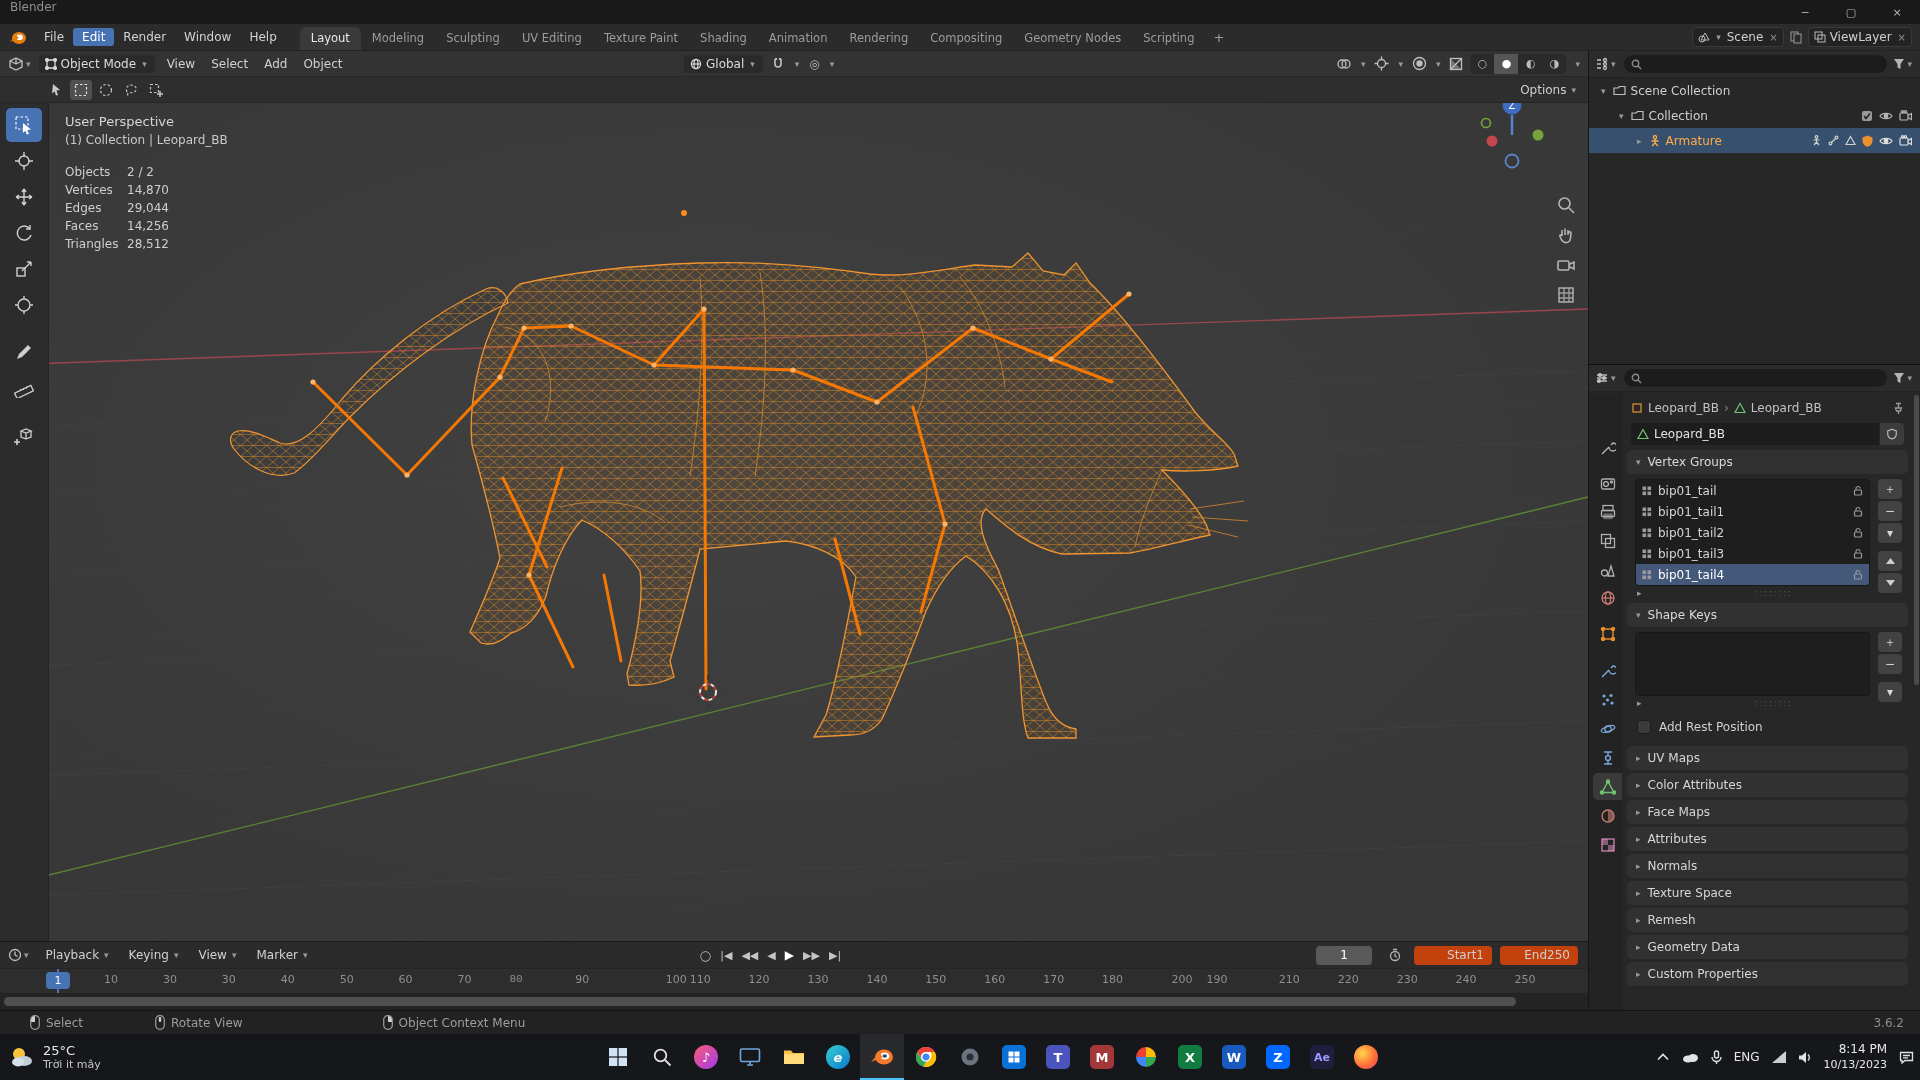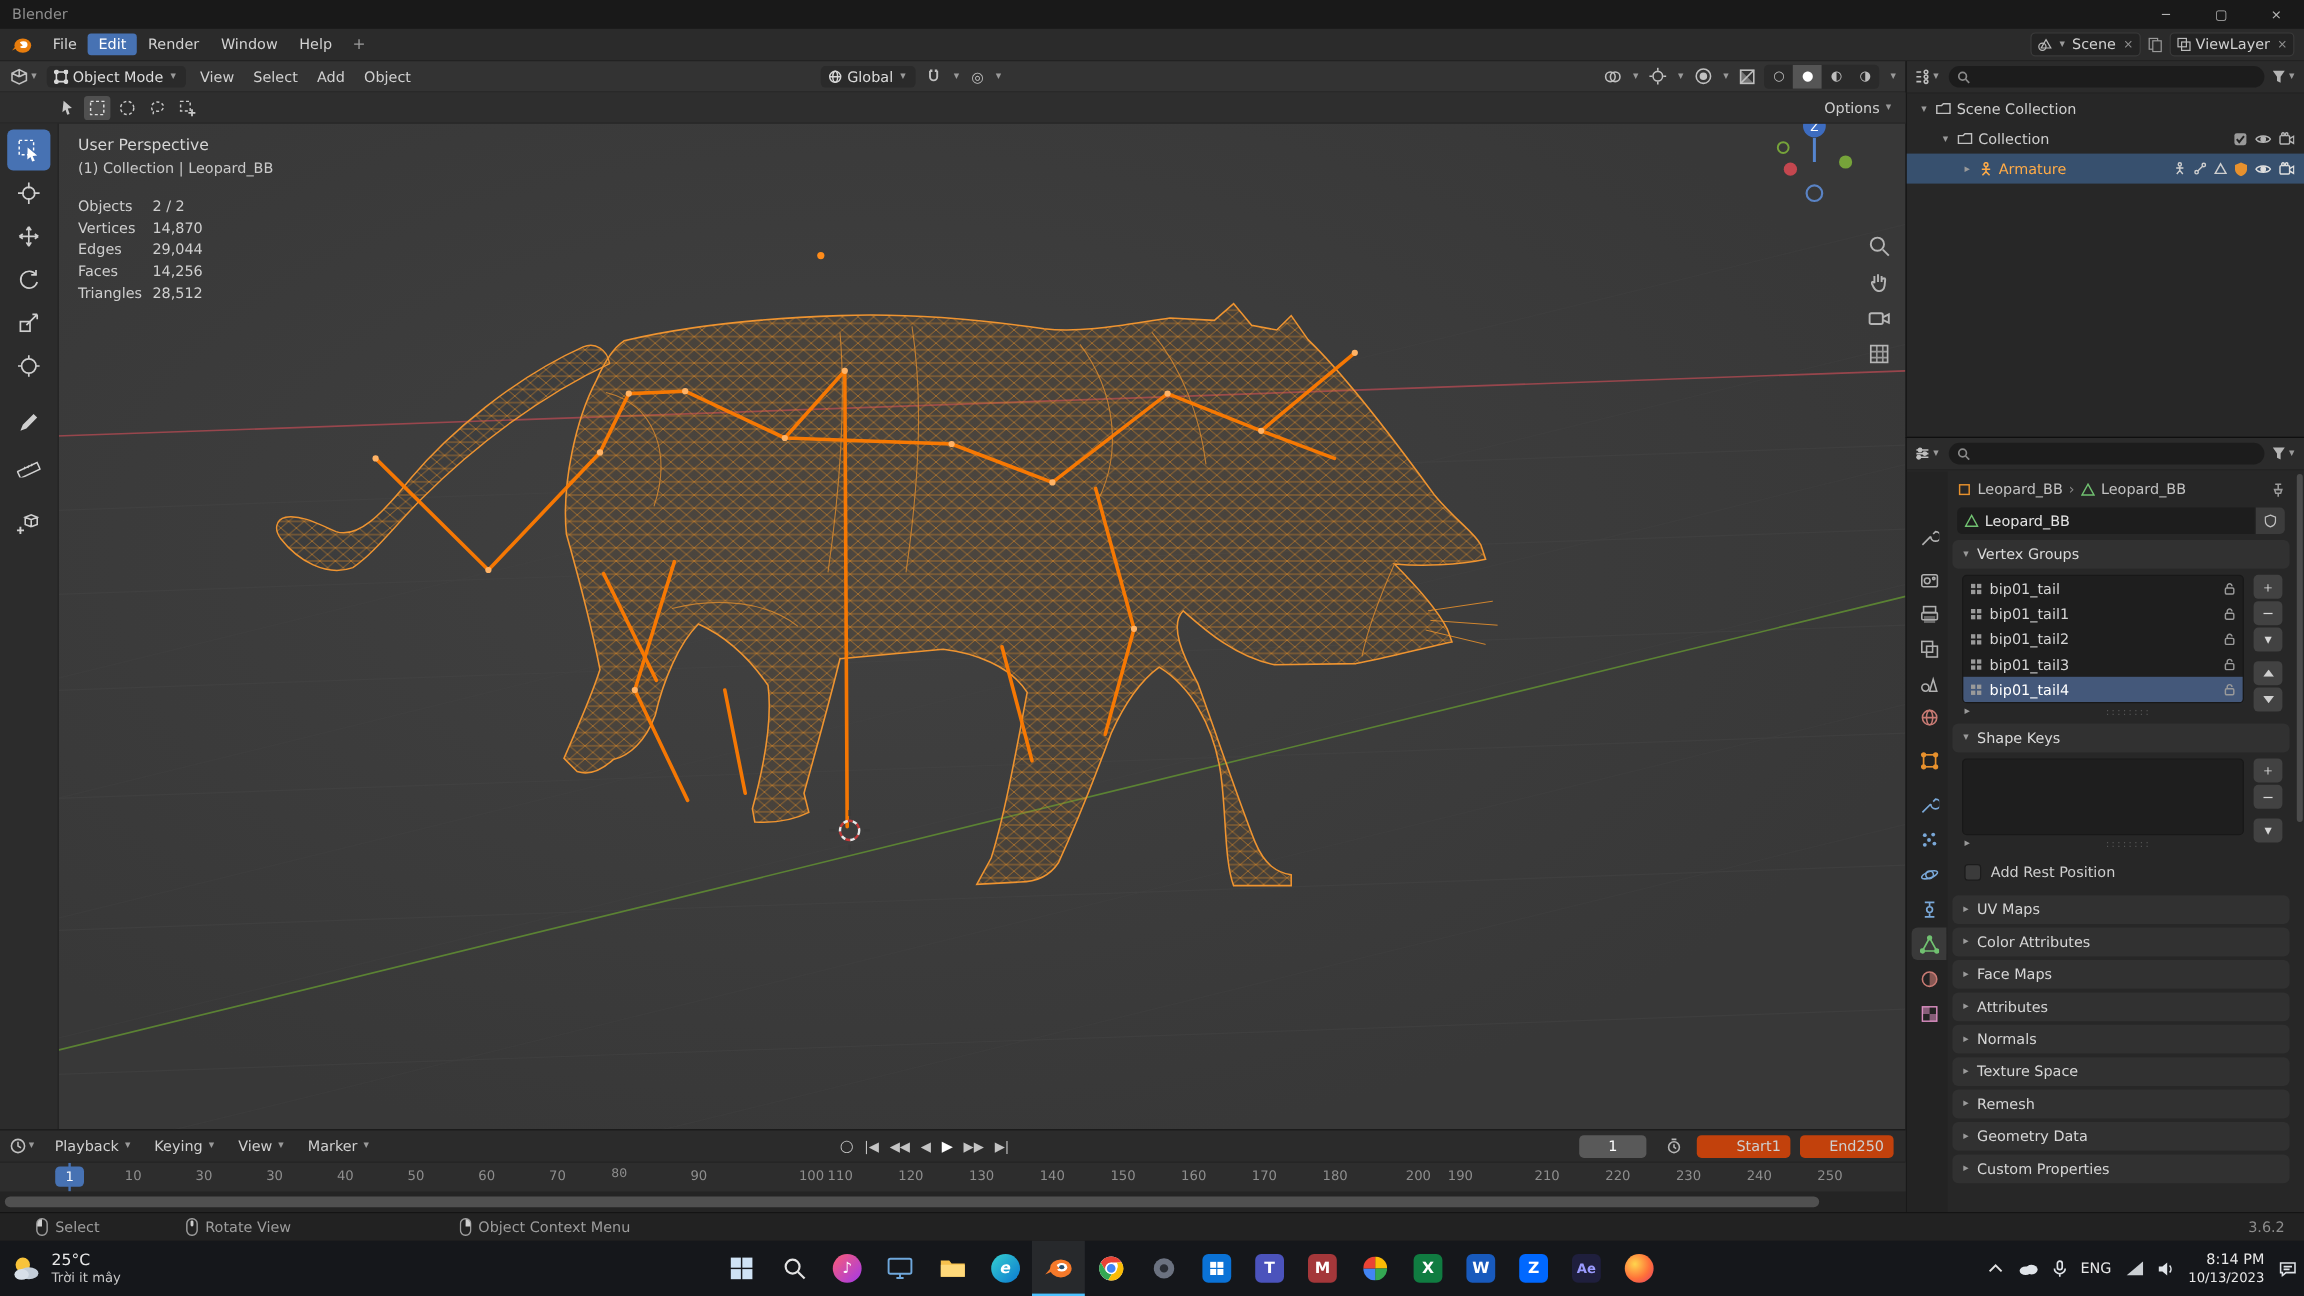--- a/index.html
+++ b/index.html
@@ -4,21 +4,21 @@
 <style>
   *{margin:0;padding:0;box-sizing:border-box}
   html,body{width:1920px;height:1080px;overflow:hidden}
   body{position:relative;background:#1d1d1d;font-family:"DejaVu Sans",sans-serif;font-size:12px;color:#c8c8c8;-webkit-font-smoothing:antialiased}
   .abs{position:absolute}
   .ico{display:inline-flex;align-items:center;justify-content:center;flex:none}
   .ico svg{display:block}
   .caret{font-size:9px;color:#9a9a9a;margin:0 2px}
 
   
-  #titlebar{top:0;left:0;width:1920px;height:24px;background:#191919;display:flex;align-items:center}
+  #titlebar{top:0;left:0;width:1920px;height:24px;background:#191919;display:flex;}
   #titlebar .t-title{color:#8f8f8f;font-size:12px;margin-left:10px}
   #titlebar .win-ctrls{margin-left:auto;display:flex;height:100%}
   #titlebar .win-btn{width:46px;height:100%;display:flex;align-items:center;justify-content:center;color:#b5b5b5;font-size:11px}
 
   
   #menubar{top:24px;left:0;width:1920px;height:27px;background:#2b2b2b;display:flex;align-items:center;border-bottom:1px solid #222}
   #menubar .blender-logo{margin:0 8px 0 8px}
   .menu-item{padding:2px 9px;border-radius:3px;color:#d2d2d2;white-space:nowrap}
   .menu-item.active{background:#4772b3;color:#fff}
   #workspace-tabs{display:flex;margin-left:14px;height:100%;align-items:flex-end}
@@ -147,20 +147,34 @@
         <path d="M2,12 L8,5 L11,8 Z" fill="#e87d0d"></path>
       </svg>
   </span>
   <div style="display:flex">
 
   <div class="menu-item">File</div>
       <div class="menu-item active">Edit</div>
       <div class="menu-item">Render</div>
       <div class="menu-item">Window</div>
       <div class="menu-item">Help</div>
+    </div>
+  <div id="workspace-tabs">
+
+  <div class="ws-tab active">Layout</div>
+      <div class="ws-tab">Modeling</div>
+      <div class="ws-tab">Sculpting</div>
+      <div class="ws-tab">UV Editing</div>
+      <div class="ws-tab">Texture Paint</div>
+      <div class="ws-tab">Shading</div>
+      <div class="ws-tab">Animation</div>
+      <div class="ws-tab">Rendering</div>
+      <div class="ws-tab">Compositing</div>
+      <div class="ws-tab">Geometry Nodes</div>
+      <div class="ws-tab">Scripting</div>
     </div>
   <span class="ws-add">+</span>
   <div id="scene-widgets">
     <div class="sel-widget">
       <span class="ico">
           <svg width="12" height="12" viewBox="0 0 12 12">
             <circle cx="4" cy="8" r="3" fill="none" stroke="#bbb"></circle>
             <path d="M7,2 L11,9 H3 Z" fill="none" stroke="#bbb"></path>
           </svg>
         </span>

